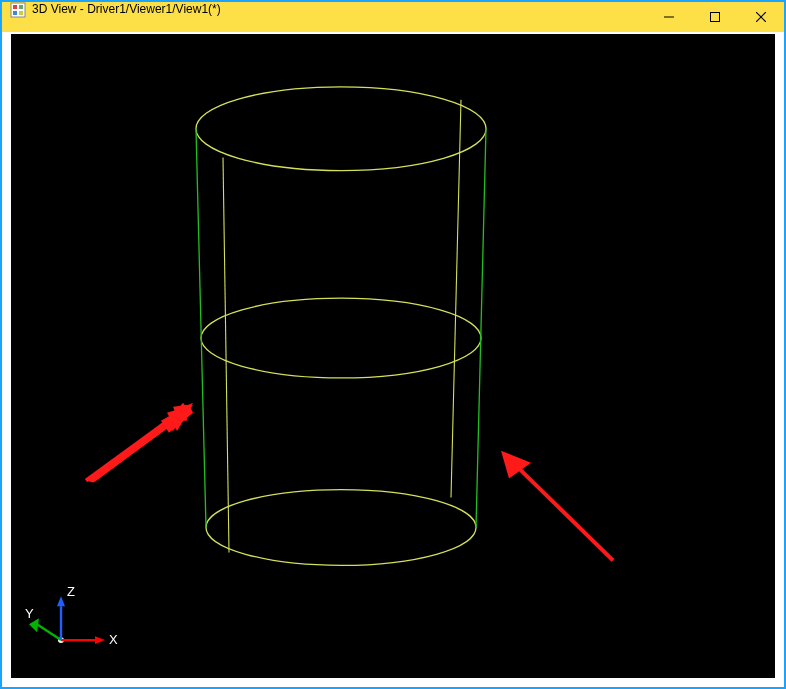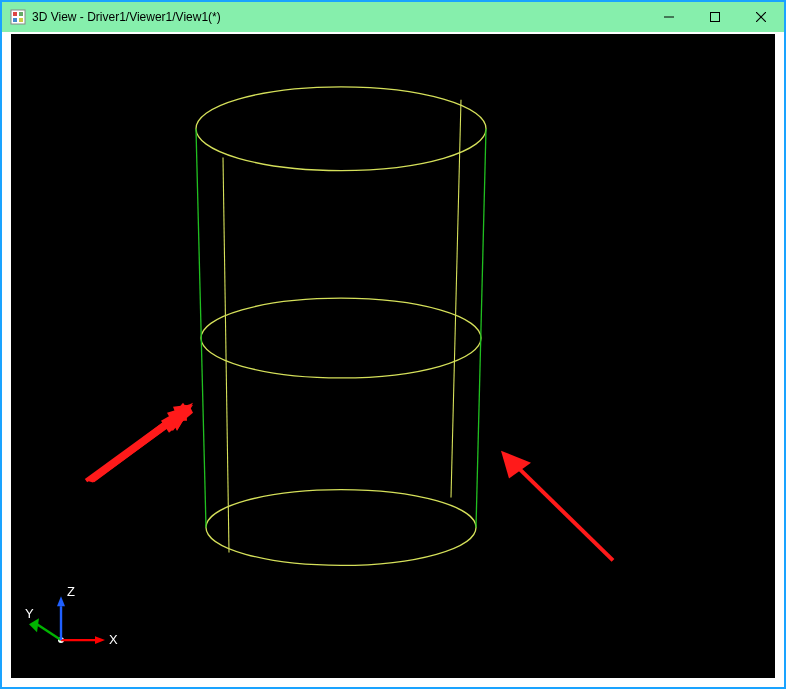--- a/index.html
+++ b/index.html
@@ -15,23 +15,22 @@
   .outer-frame {
     box-sizing: border-box;
     width: 786px;
     height: 689px;
     border: 2px solid #1aa3ff;
     background: #ffffff;
     position: relative;
   }
   .titlebar {
     height: 30px;
-    background: #86efac;
+    background: #fde047;
     display: flex;
-    align-items: center;
     position: relative;
   }
   .app-icon {
     width: 16px;
     height: 16px;
     margin-left: 8px;
     display: inline-block;
     vertical-align: middle;
   }
   .title-text {

